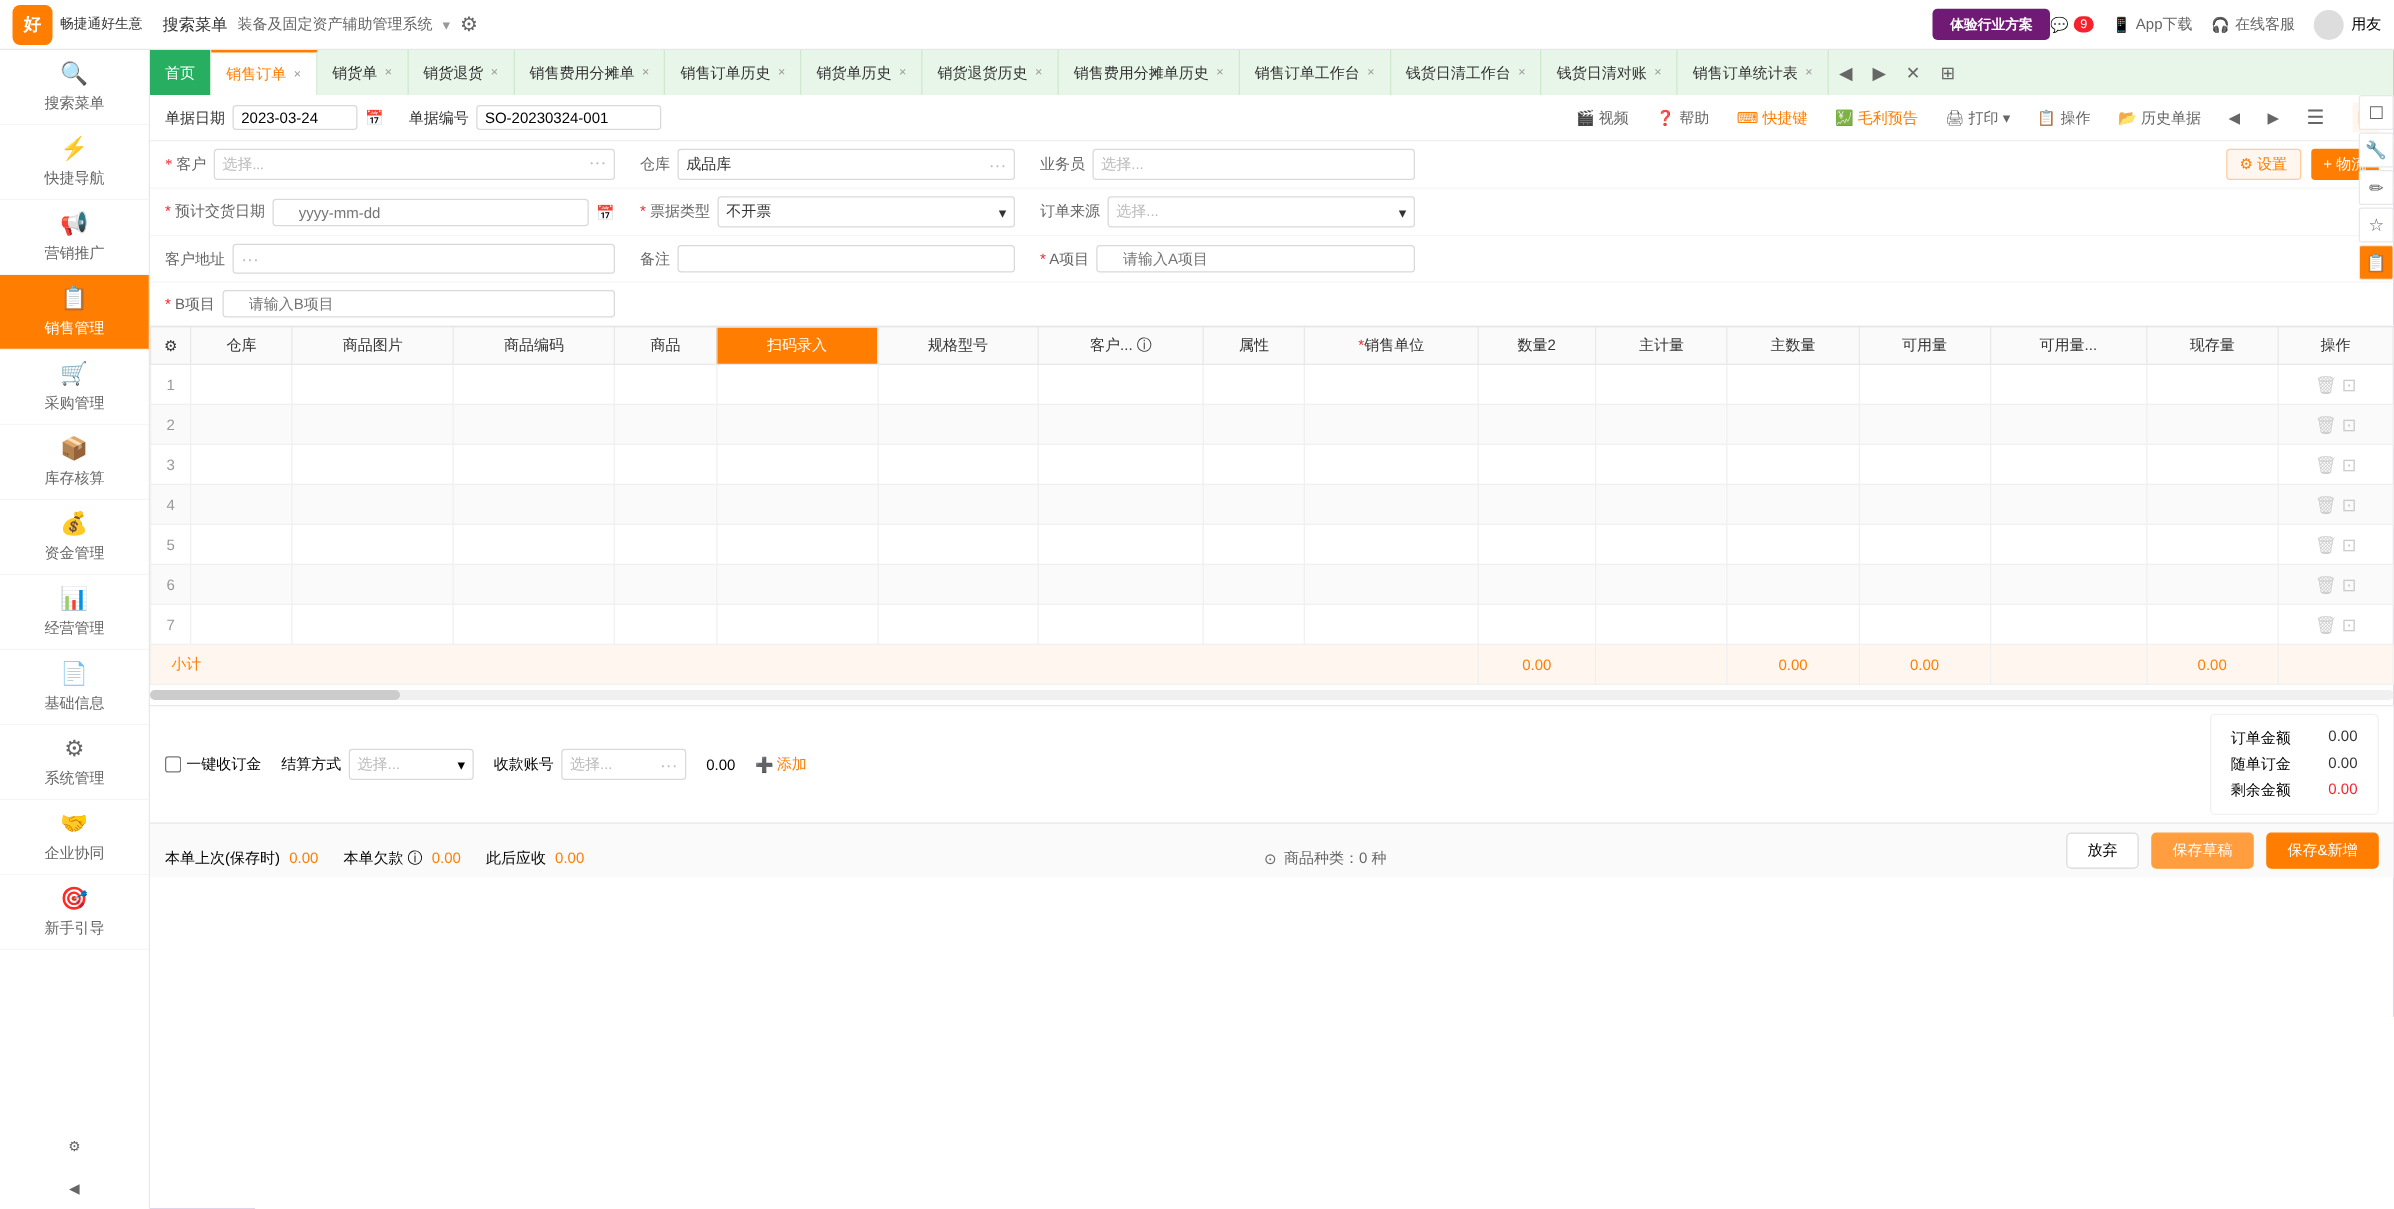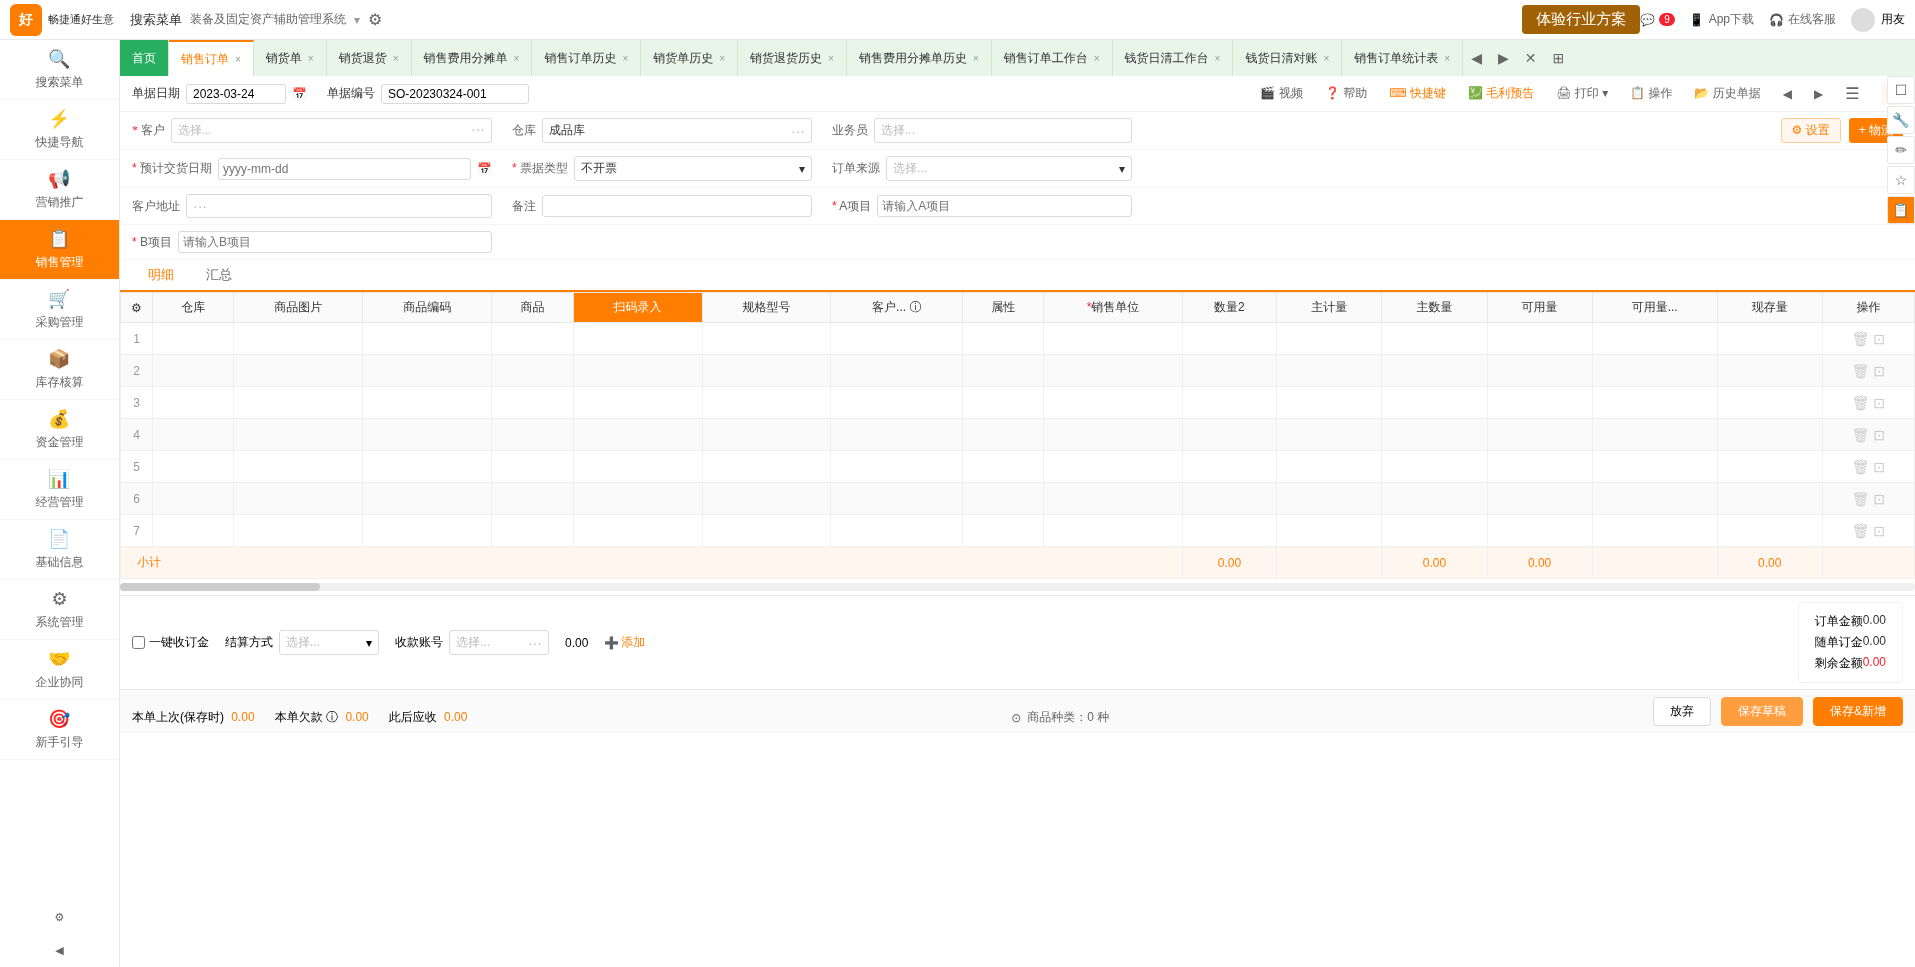--- a/index.html
+++ b/index.html
@@ -12,21 +12,21 @@
       position: fixed; top: 0; left: 0; right: 0; z-index: 100;
     }
     .logo-area { width: 120px; display: flex; align-items: center; gap: 6px; }
     .logo-icon { width: 32px; height: 32px; background: #ff7d00; border-radius: 6px; display: flex; align-items: center; justify-content: center; color: #fff; font-weight: bold; font-size: 14px; }
     .logo-text { font-size: 11px; color: #333; line-height: 1.3; }
     .system-title { display: flex; align-items: center; gap: 8px; flex: 1; }
     .system-name { font-size: 13px; color: #333; }
     .top-bar-right { display: flex; align-items: center; gap: 15px; margin-left: auto; }
     .top-btn { display: flex; align-items: center; gap: 4px; font-size: 12px; color: #666; cursor: pointer; }
     .top-btn .badge { background: #f5222d; color: #fff; border-radius: 10px; padding: 1px 5px; font-size: 10px; }
-    .solution-btn { background: #a16207; color: #fff; border: none; padding: 5px 14px; border-radius: 4px; cursor: pointer; font-size: 15px; }
+    .solution-btn { background: #701a75; color: #fff; border: none; padding: 5px 14px; border-radius: 4px; cursor: pointer; font-size: 11px; font-weight: bold; }
     .avatar-area { display: flex; align-items: center; gap: 6px; cursor: pointer; }
     .avatar { width: 24px; height: 24px; background: #ddd; border-radius: 50%; }
 
     
     .sidebar {
       position: fixed; top: 40px; left: 0; bottom: 0; width: 120px;
       background: #fff; border-right: 1px solid #e8e8e8; z-index: 99;
       display: flex; flex-direction: column;
     }
     .sidebar-item {
@@ -79,21 +79,21 @@
     .action-link { display: flex; align-items: center; gap: 2px; cursor: pointer; color: #666; }
     .action-link.orange { color: #ff7d00; }
 
     .form-row {
       display: flex; align-items: center; padding: 6px 12px; border-bottom: 1px solid #f5f5f5; gap: 20px;
     }
     .form-group { display: flex; align-items: center; gap: 6px; flex: 1; }
     .form-group label { color: #666; white-space: nowrap; font-size: 12px; }
     .form-group label.required::before { content: '* '; color: #f5222d; }
     .form-input {
-      flex: 1; border: 1px solid #d9d9d9; border-radius: 3px; padding: 3px 4px;
+      flex: 1; border: 1px solid #d9d9d9; border-radius: 3px; padding: 3px 20px;
       font-size: 12px; color: #333; background: #fff;
     }
     .form-input-select {
       display: flex; align-items: center; flex: 1; border: 1px solid #d9d9d9;
       border-radius: 3px; padding: 3px 6px; font-size: 12px; cursor: pointer;
       justify-content: space-between;
     }
     .dots-btn { color: #bbb; cursor: pointer; font-size: 14px; }
 
     
@@ -134,21 +134,21 @@
       background: #fafafa; border-top: 1px solid #e8e8e8; padding: 7px 12px;
       display: flex; align-items: flex-end; justify-content: space-between;
       flex-shrink: 0; font-size: 12px;
     }
     .footer-left { display: flex; gap: 20px; }
     .footer-center { display: flex; align-items: center; gap: 6px; color: #666; }
     .footer-right { display: flex; gap: 10px; align-items: center; }
     .btn { border: 1px solid #d9d9d9; background: #fff; padding: 5px 16px; border-radius: 4px; cursor: pointer; font-size: 12px; }
     .btn-primary { background: #ff9d3f; border-color: #ff9d3f; color: #fff; }
     .btn-danger { background: #ff7d00; border-color: #ff7d00; color: #fff; }
-    .order-summary-row { display: flex; justify-content: center; padding: 2px 0; }
+    .order-summary-row { display: flex; justify-content: center; gap: 30px; padding: 2px 0; }
     .order-summary-row .val { color: #333; font-weight: 500; }
 
     
     .right-panel {
       position: fixed; right: 0; top: 76px; display: flex; flex-direction: column; gap: 2px; z-index: 200;
     }
     .right-panel-btn {
       width: 28px; height: 28px; background: #fff; border: 1px solid #e8e8e8;
       display: flex; align-items: center; justify-content: center; cursor: pointer;
       font-size: 14px; color: #666; border-radius: 2px;
@@ -395,24 +395,20 @@
       </div>
     </div>
 
     <div class="form-row">
       <div class="form-group" style="max-width:360px;">
         <label class="required">B项目</label>
         <input class="form-input" type="text" placeholder="请输入B项目" style="width: 200px;">
       </div>
     </div>
 
-    <div class="content-tabs">
-      <div class="content-tab active">明细</div>
-      <div class="content-tab">汇总</div>
-    </div>
   </div>
 
   <div style="flex:1;overflow:auto;background:#fff;">
     <table class="data-table">
       <thead>
         <tr>
           <th style="width:32px;">⚙</th>
           <th>仓库</th>
           <th>商品图片</th>
           <th>商品编码</th>

